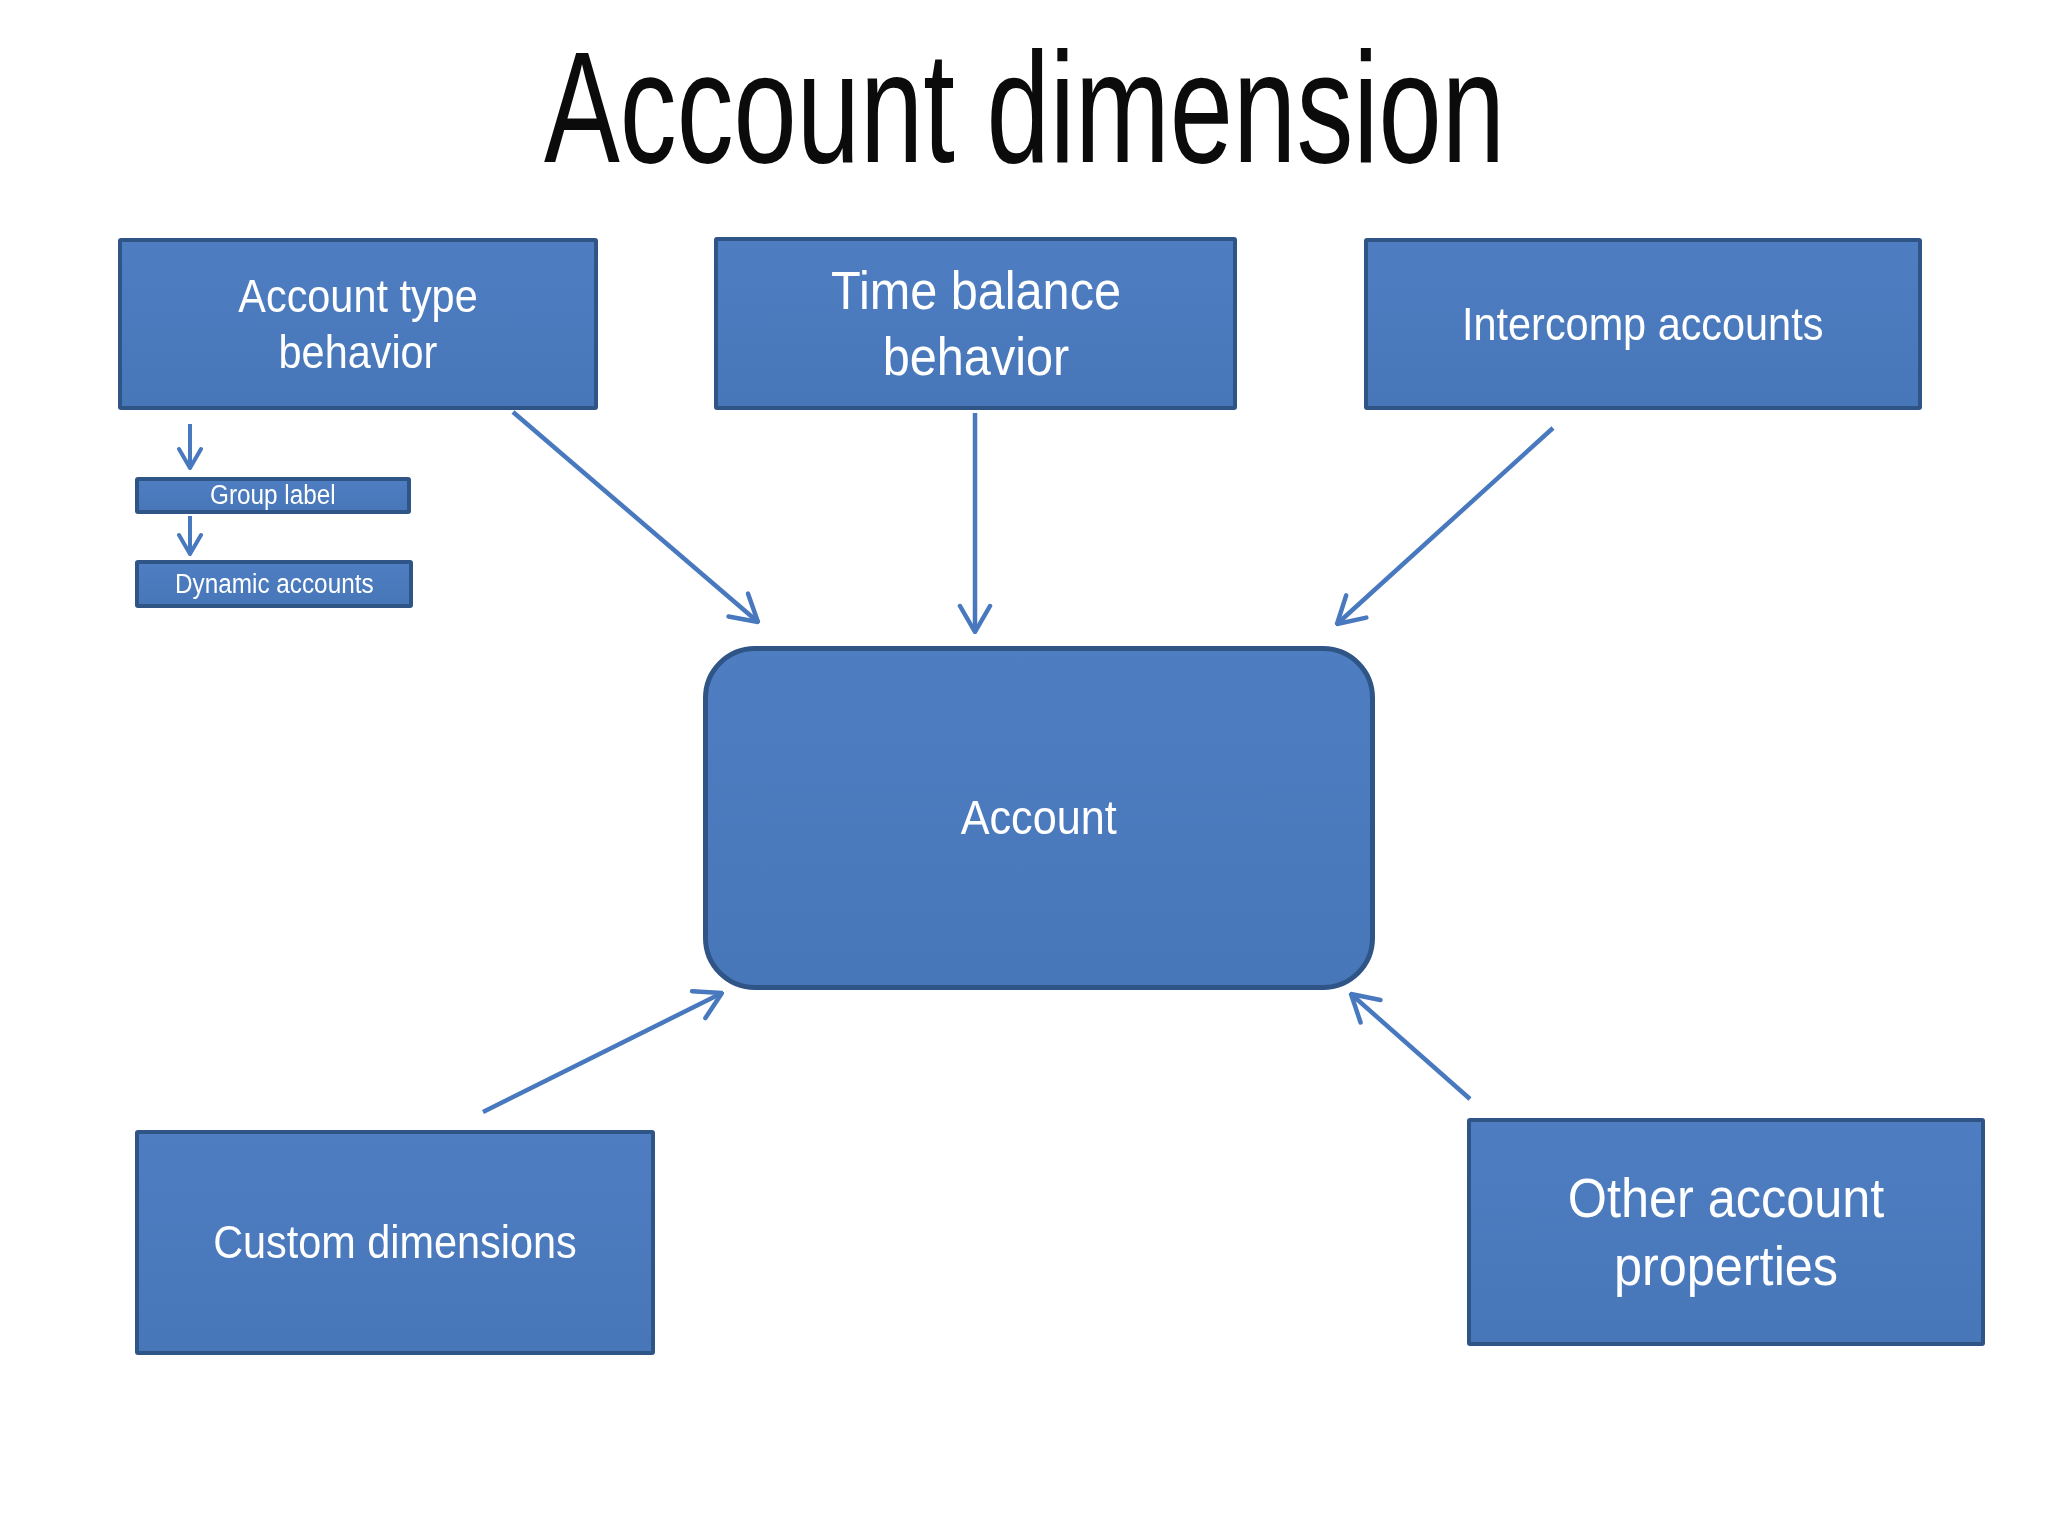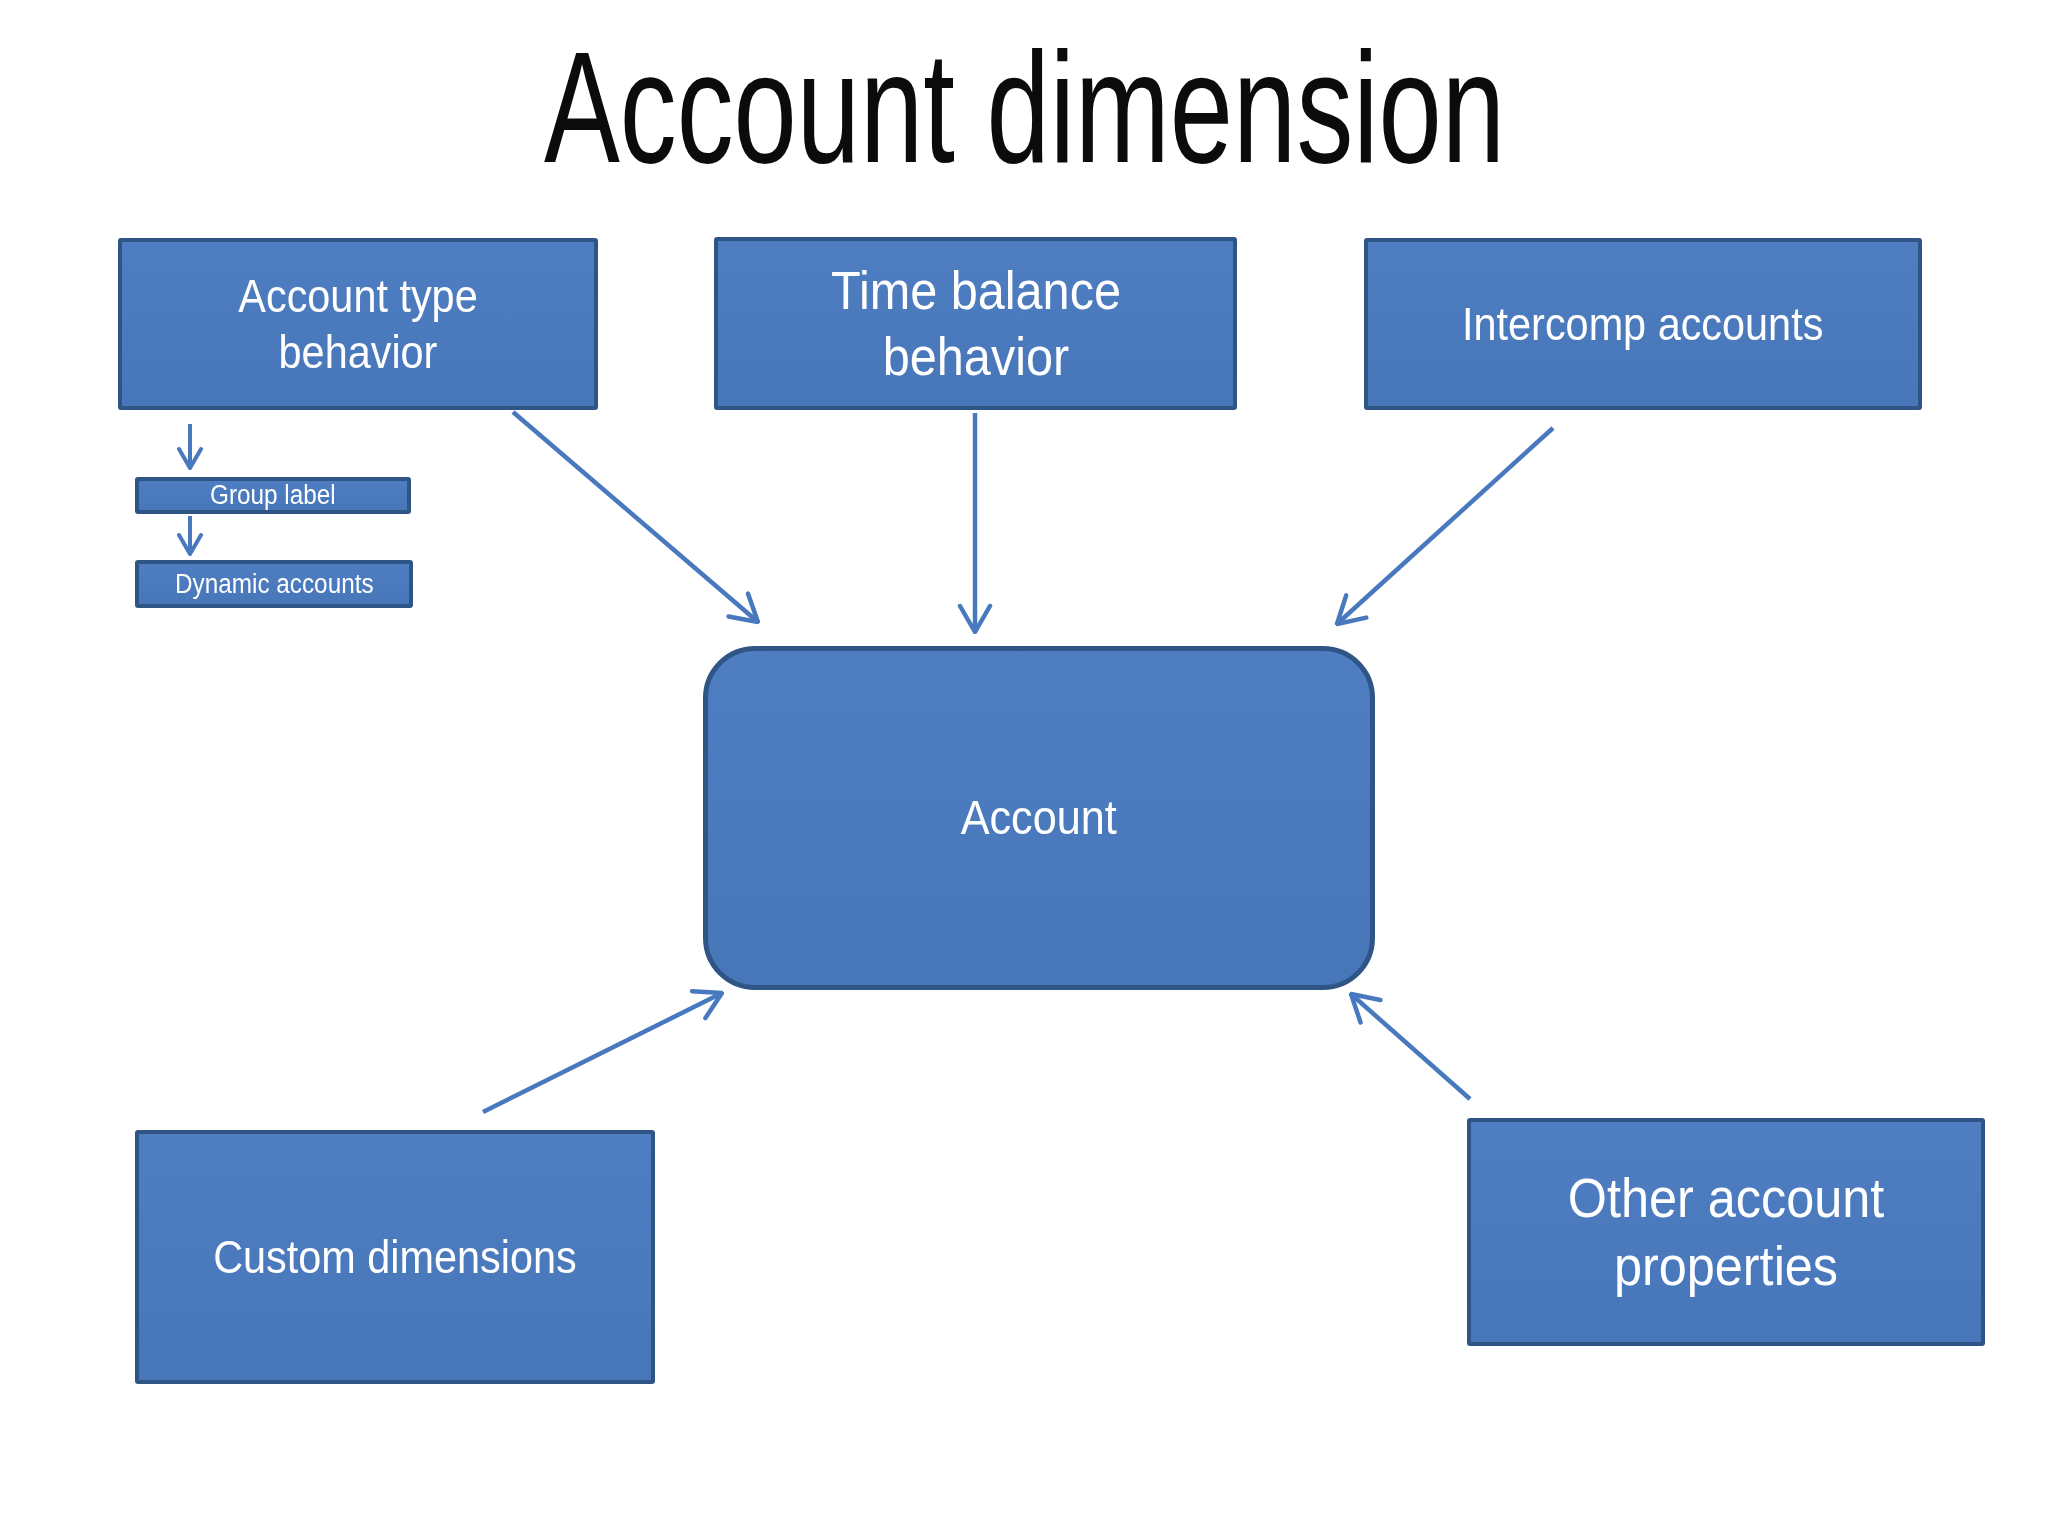--- a/index.html
+++ b/index.html
@@ -60,21 +60,21 @@
 
   #node-account-type   { left: 118px;  top: 238px;  width: 480px; height: 172px; font-size: 46px; }
   #node-account-type .node-label { max-width: 350px; }
   #node-time-balance   { left: 714px;  top: 237px;  width: 523px; height: 173px; font-size: 54px; }
   #node-time-balance .node-label { max-width: 360px; }
   #node-intercomp      { left: 1364px; top: 238px;  width: 558px; height: 172px; font-size: 46px; }
   #node-group-label    { left: 135px;  top: 477px;  width: 276px; height: 37px;  font-size: 27px; }
   #node-dynamic        { left: 135px;  top: 560px;  width: 278px; height: 48px;  font-size: 27px; }
   #node-account        { left: 703px;  top: 646px;  width: 672px; height: 344px; font-size: 48px;
                          border-radius: 52px; border-width: 5px; }
-  #node-custom         { left: 135px;  top: 1130px; width: 520px; height: 254px; font-size: 46px; }
+  #node-custom         { left: 135px;  top: 1130px; width: 520px; height: 225px; font-size: 46px; }
   #node-other          { left: 1467px; top: 1118px; width: 518px; height: 228px; font-size: 56px; }
   #node-other .node-label { max-width: 390px; }
 
   .edges {
     position: absolute;
     left: 0; top: 0;
     width: 2048px; height: 1536px;
     pointer-events: none;
   }
   .edge    { stroke: var(--arrow-color); stroke-width: 4.5px; }

